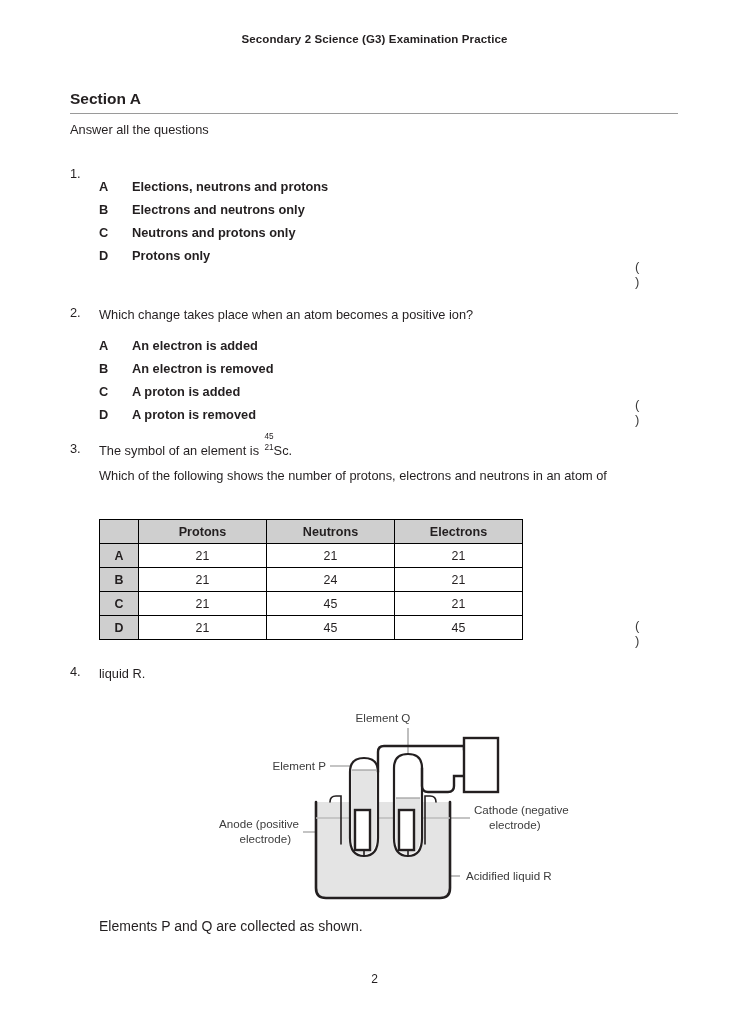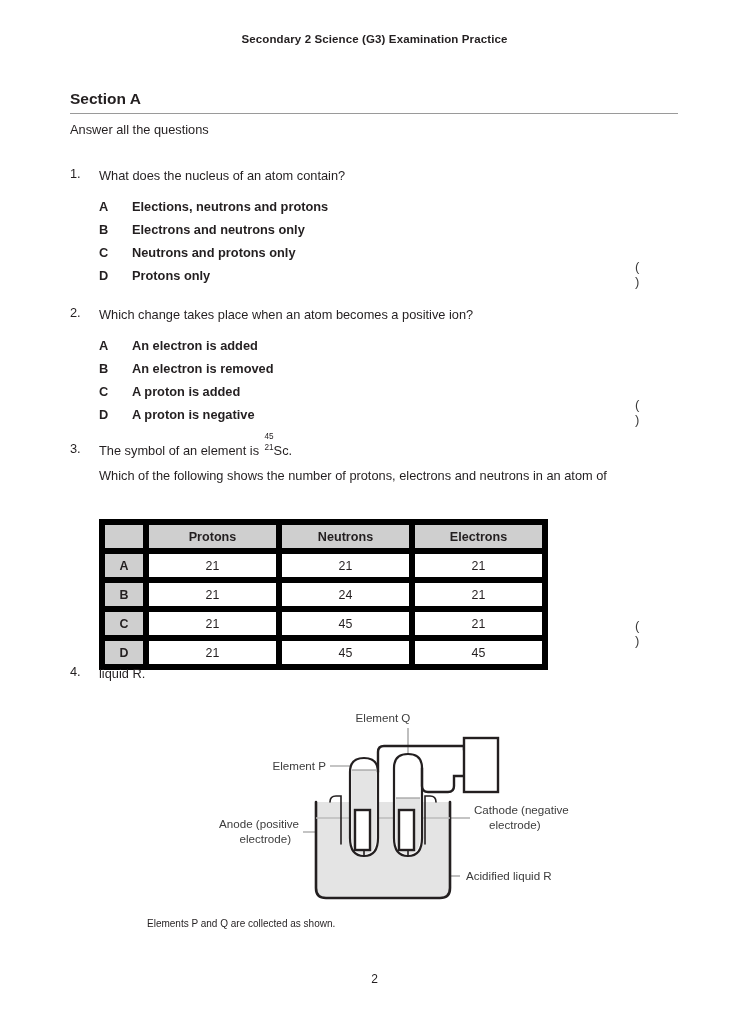--- a/index.html
+++ b/index.html
@@ -134,21 +134,21 @@
 
   
   .q3-table {
     position: absolute;
     left: 99px;
     top: 519px;
     border-collapse: collapse;
     font-size: 12.4px;
   }
   .q3-table td, .q3-table th {
-    border: 6px solid #000000;
+    border: 1px solid #000000;
     height: 23px;
     text-align: center;
     font-weight: normal;
     padding: 0;
   }
   .q3-table thead th {
     background: #cfcfcf;
     font-weight: bold;
     font-size: 12.6px;
   }
@@ -172,22 +172,21 @@
   .dlabel {
     font-family: "Liberation Sans", sans-serif;
     font-size: 11.6px;
     fill: #3c3c3c;
   }
 
   .closing-line {
     position: absolute;
     left: 99px;
     top: 918px;
-    font-size: 10px;
-    margin-left: 48px;
+    font-size: 14px;
   }
   .page-num {
     position: absolute;
     top: 972px;
     left: 0;
     width: 749px;
     text-align: center;
     font-size: 12px;
   }
 </style>
@@ -197,21 +196,20 @@
 <div class="page">
 
   <div class="doc-header">Secondary 2 Science (G3) Examination Practice</div>
 
   <div class="section-title">Section A</div>
   <div class="section-rule"></div>
   <div class="answer-all"><span>Answer </span><b>all</b><span> the questions</span></div>
 
   <div class="q" style="top:166px">
     <div class="q-num">1.</div>
-    <div class="q-stem">What does the nucleus of an atom contain?</div>
     <div class="opt" style="margin-top:9px">
       <span class="opt-letter">A</span>
       <span class="opt-text">Elections, neutrons and protons</span>
     </div>
     <div class="opt">
       <span class="opt-letter">B</span>
       <span class="opt-text">Electrons and neutrons only</span>
     </div>
     <div class="opt">
       <span class="opt-letter">C</span>
@@ -234,21 +232,21 @@
     <div class="opt">
       <span class="opt-letter">B</span>
       <span class="opt-text">An electron is removed</span>
     </div>
     <div class="opt">
       <span class="opt-letter">C</span>
       <span class="opt-text">A proton is added</span>
     </div>
     <div class="opt">
       <span class="opt-letter">D</span>
-      <span class="opt-text">A proton is negative</span>
+      <span class="opt-text">A proton is removed</span>
     </div>
   </div>
   <div class="ans-bracket" style="top:397px;left:635px">(    )</div>
 
   <div class="q" style="top:441px">
     <div class="q-num">3.</div>
     <div class="q-stem"><span>The symbol of an element is </span><span class="isotope"><span class="iso-nums"><span class="iso-mass">45</span><span class="iso-atomic">21</span></span><span>Sc.</span></span></div>
     <div class="q-stem" style="margin-top:5px">Which of the following shows the number of protons, electrons and neutrons in an atom of</div>
   </div>
 

